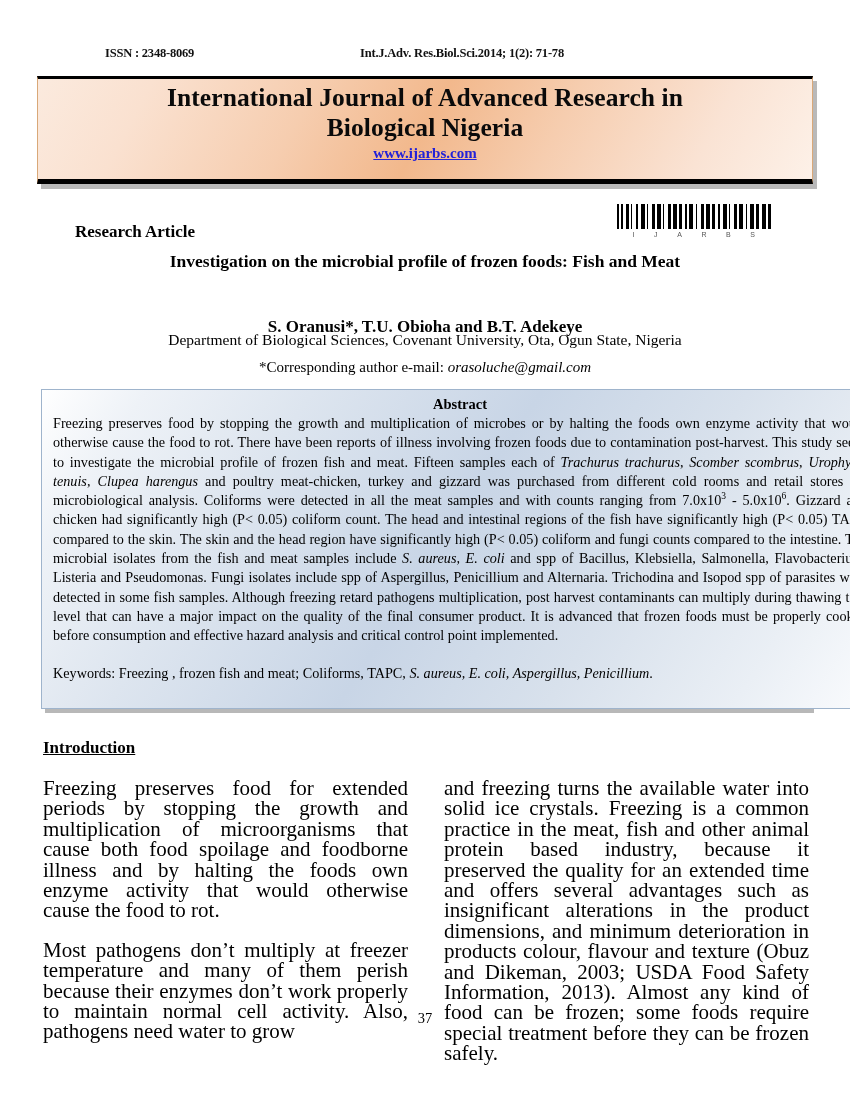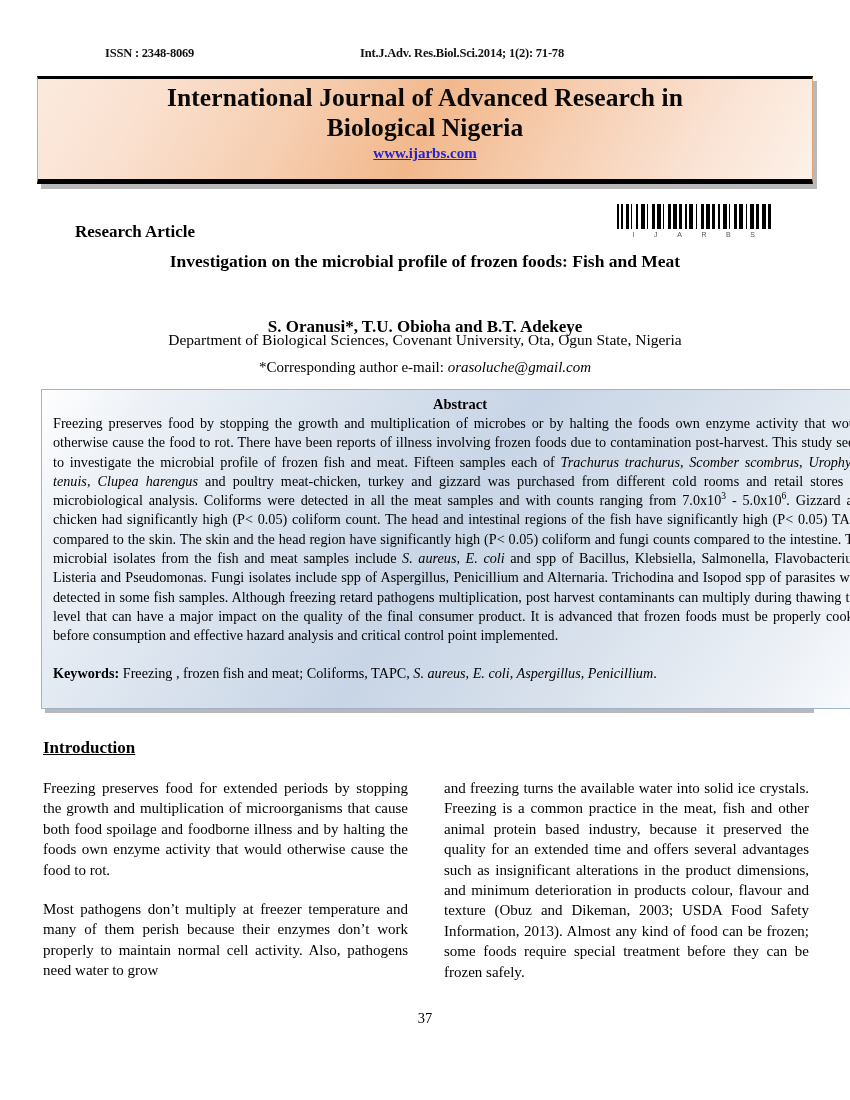--- a/index.html
+++ b/index.html
@@ -225,21 +225,21 @@
     line-height: 19.3px;
     hyphens: none;
   }
   .abstract-text i { font-style: italic; }
   .abstract-text sup { font-size: 9.5px; vertical-align: super; line-height: 0; }
   .keywords {
     margin-top: 18px;
     font-size: 14.2px;
     line-height: 19px;
   }
-  .keywords b { font-weight: bold; }
+  .keywords b { font-weight: normal; }
   .keywords i { font-style: italic; }
 
   
   .section-heading {
     position: absolute;
     left: 43px;
     top: 738px;
     font-weight: bold;
     font-size: 17px;
     text-decoration: underline;
@@ -247,21 +247,21 @@
   .columns {
     position: absolute;
     left: 43px;
     top: 778px;
     width: 766px;
     display: flex;
     gap: 36px;
   }
   .col {
     width: 365px;
-    font-size: 15px;
+    font-size: 21px;
     line-height: 20.4px;
     text-align: justify;
   }
   .col p { margin: 0 0 19px 0; }
   .col p:last-child { margin-bottom: 0; }
 
   .page-number {
     position: absolute;
     left: 0;
     top: 1010px;

